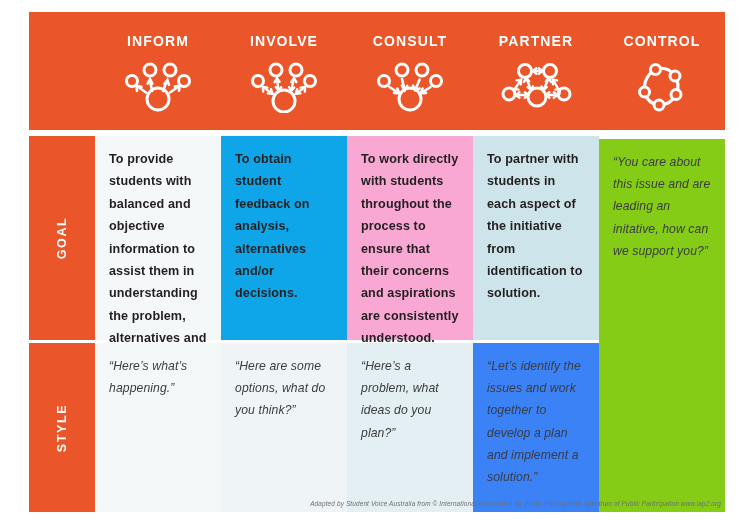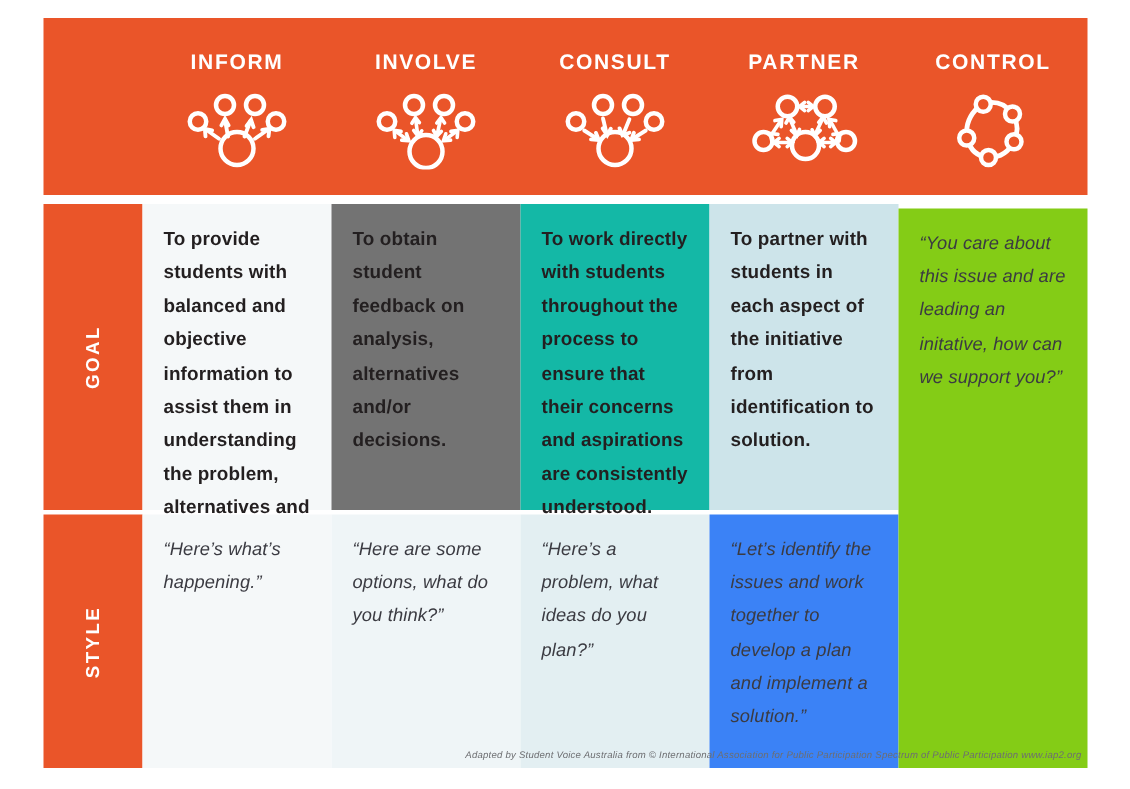--- a/index.html
+++ b/index.html
@@ -318,30 +318,30 @@
       <div class="col">
         <div class="cell cell-goal" style="background:#f5f8f9">
           <div class="goal-text">To provide students with balanced and objective information to assist them in understanding the problem, alternatives and solutions.</div>
         </div>
         <div class="cell cell-style" style="background:#f5f8f9">
           <div class="style-text">“Here’s what’s happening.”</div>
         </div>
       </div>
 
       <div class="col">
-        <div class="cell cell-goal" style="background:#737373">
+        <div class="cell cell-goal" style="background:#0ea5e9">
           <div class="goal-text">To obtain student feedback on analysis, alternatives and/or decisions.</div>
         </div>
         <div class="cell cell-style" style="background:#eff5f7">
           <div class="style-text">“Here are some options, what do you think?”</div>
         </div>
       </div>
 
       <div class="col">
-        <div class="cell cell-goal" style="background:#14b8a6">
+        <div class="cell cell-goal" style="background:#f9a8d4">
           <div class="goal-text">To work directly with students throughout the process to ensure that their concerns and aspirations are consistently understood.</div>
         </div>
         <div class="cell cell-style" style="background:#e3eff2">
           <div class="style-text">“Here’s a problem, what ideas do you plan?”</div>
         </div>
       </div>
 
       <div class="col">
         <div class="cell cell-goal" style="background:#cde4ea">
           <div class="goal-text">To partner with students in each aspect of the initiative from identification to solution.</div>

